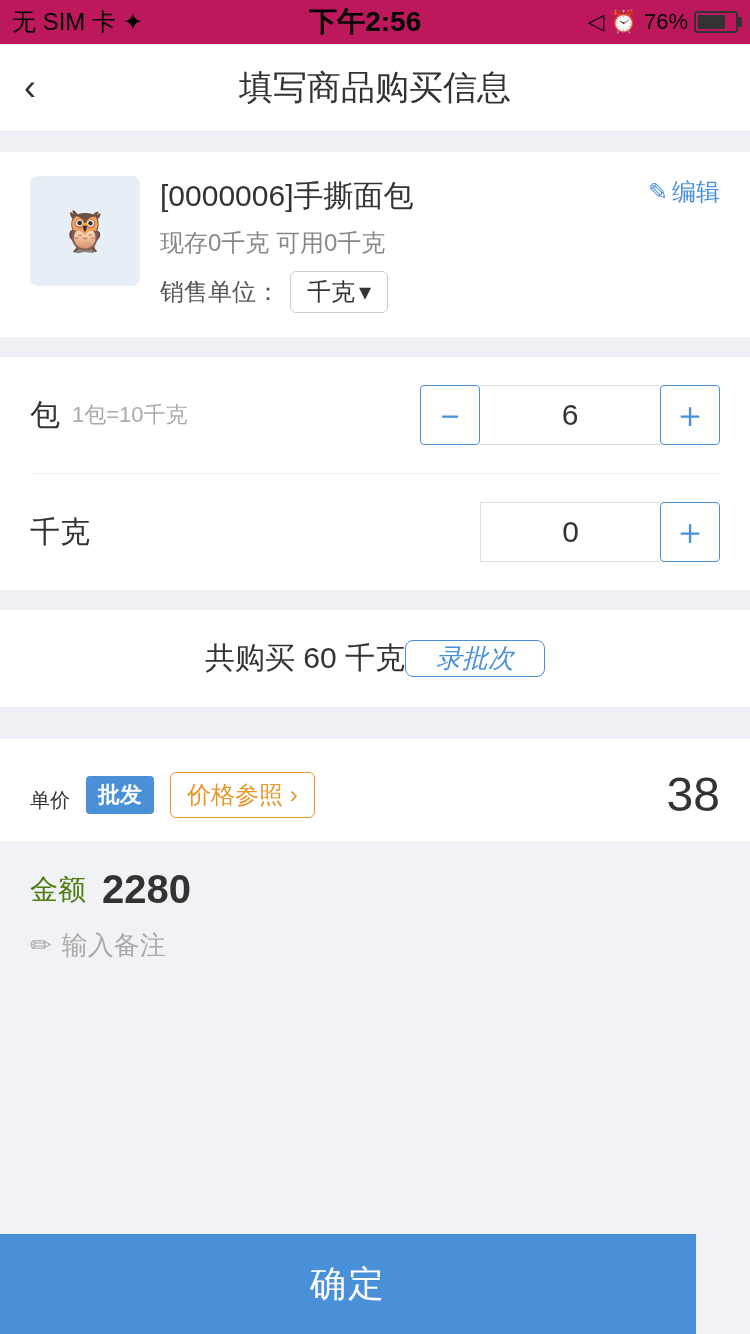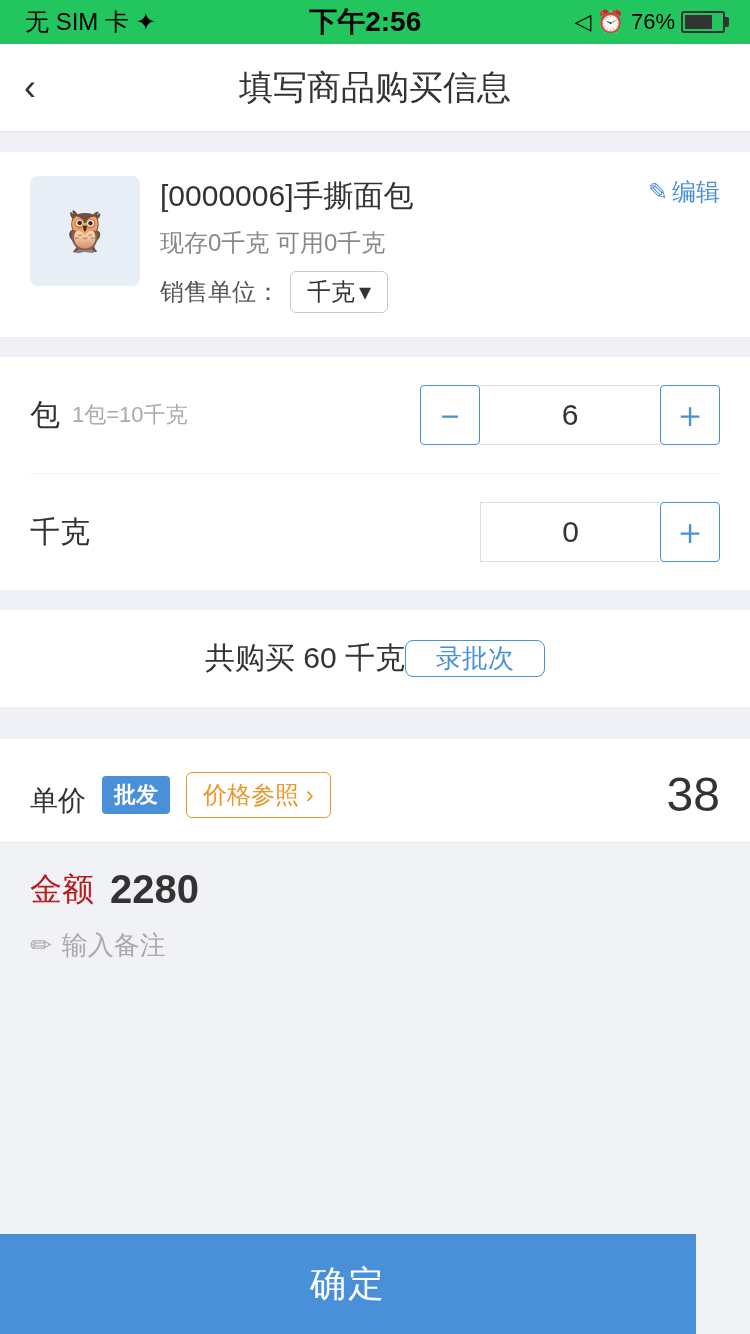--- a/index.html
+++ b/index.html
@@ -10,25 +10,25 @@
       font-family: -apple-system, "PingFang SC", "Helvetica Neue", sans-serif;
       background: #f0f2f5;
       position: relative;
       overflow-x: hidden;
     }
 
     
     .status-bar {
       width: 750px;
       height: 44px;
-      background: #22c55e;
+      background: #be185d;
       display: flex;
       align-items: center;
       justify-content: space-between;
-      padding: 0 25px;
+      padding: 0 12px;
       font-size: 26px;
       font-weight: 500;
     }
     .status-left { display: flex; align-items: center; gap: 8px; font-size: 24px; }
     .status-center { font-size: 28px; font-weight: 600; }
     .status-right { display: flex; align-items: center; gap: 6px; font-size: 22px; }
 
     
     .nav-bar {
       width: 750px;
@@ -196,35 +196,36 @@
       color: #333;
     }
     .batch-btn {
       border: 1px solid #4a90d9;
       border-radius: 8px;
       padding: 0 30px;
       color: #4a90d9;
       font-size: 26px;
       background: #fff;
       cursor: pointer;
+      font-style: italic;
     }
 
     
     .price-section {
       background: #fff;
       padding: 28px 30px 20px;
       border-top: 12px solid #eef0f5;
     }
     .price-row {
       display: flex;
       align-items: center;
       gap: 16px;
     }
     .price-label {
-      font-size: 28px;
+      font-size: 20px;
       color: #333;
       margin-top: 12px;
     }
     .price-tag {
       background: #4a90d9;
       color: #fff;
       font-size: 22px;
       padding: 4px 12px;
       border-radius: 4px;
       font-weight: bold;
@@ -253,22 +254,22 @@
       padding: 24px 30px;
       border-top: 1px solid #e8e8e8;
     }
     .amount-row {
       display: flex;
       align-items: center;
       gap: 16px;
       margin-bottom: 16px;
     }
     .amount-label {
-      font-size: 32px;
-      color: #b91c1c;
+      font-size: 28px;
+      color: #4d7c0f;
     }
     .amount-value {
       font-size: 40px;
       color: #333;
       font-weight: 600;
     }
     .note-row {
       display: flex;
       align-items: center;
       gap: 10px;

